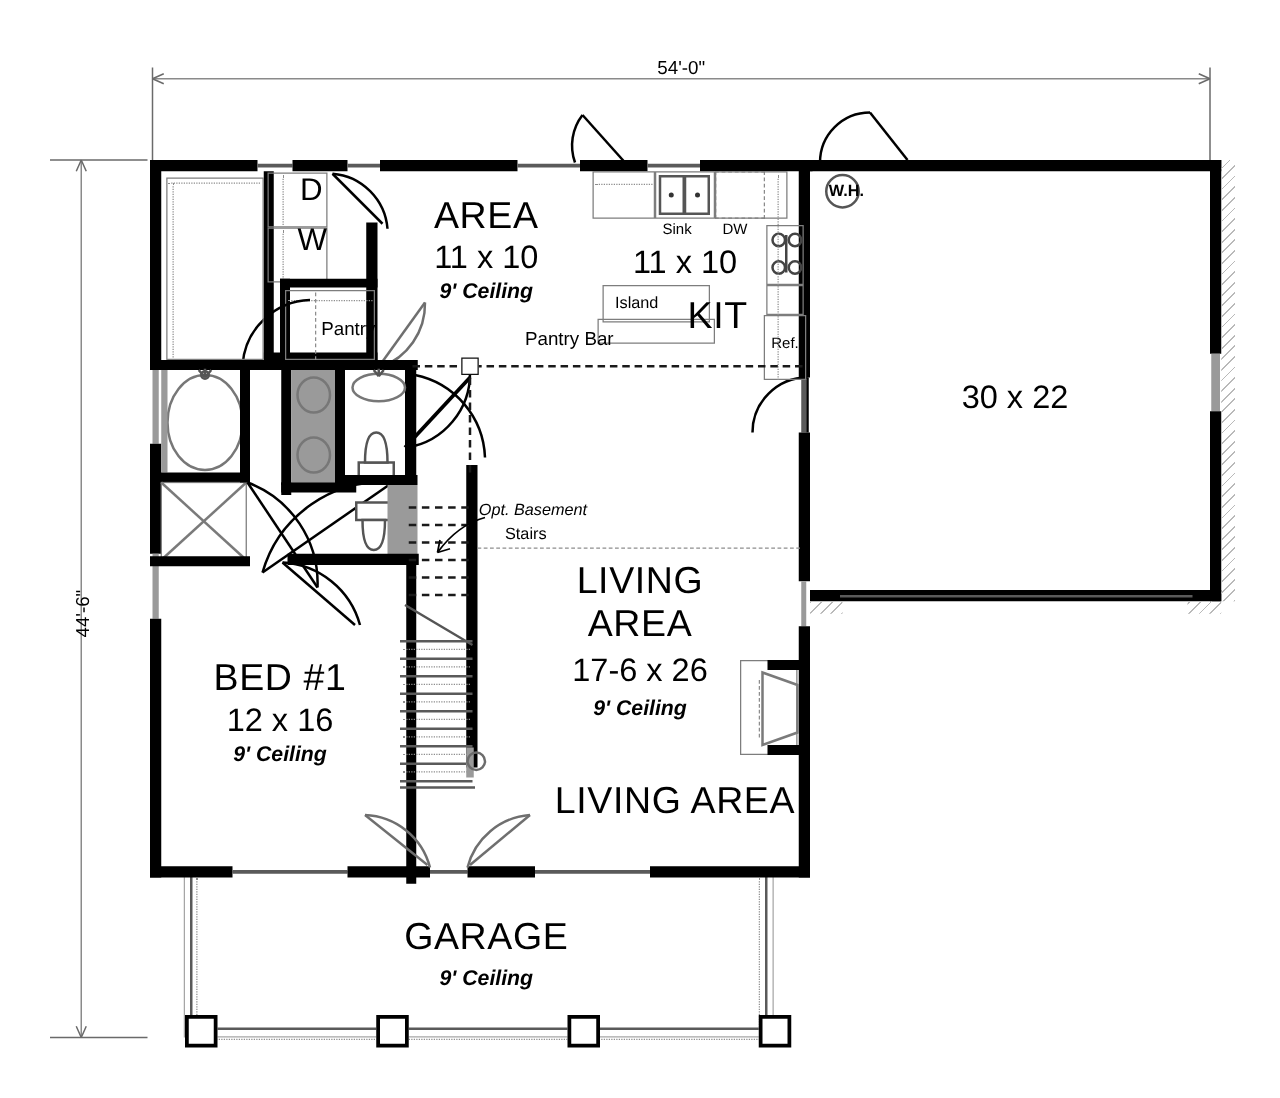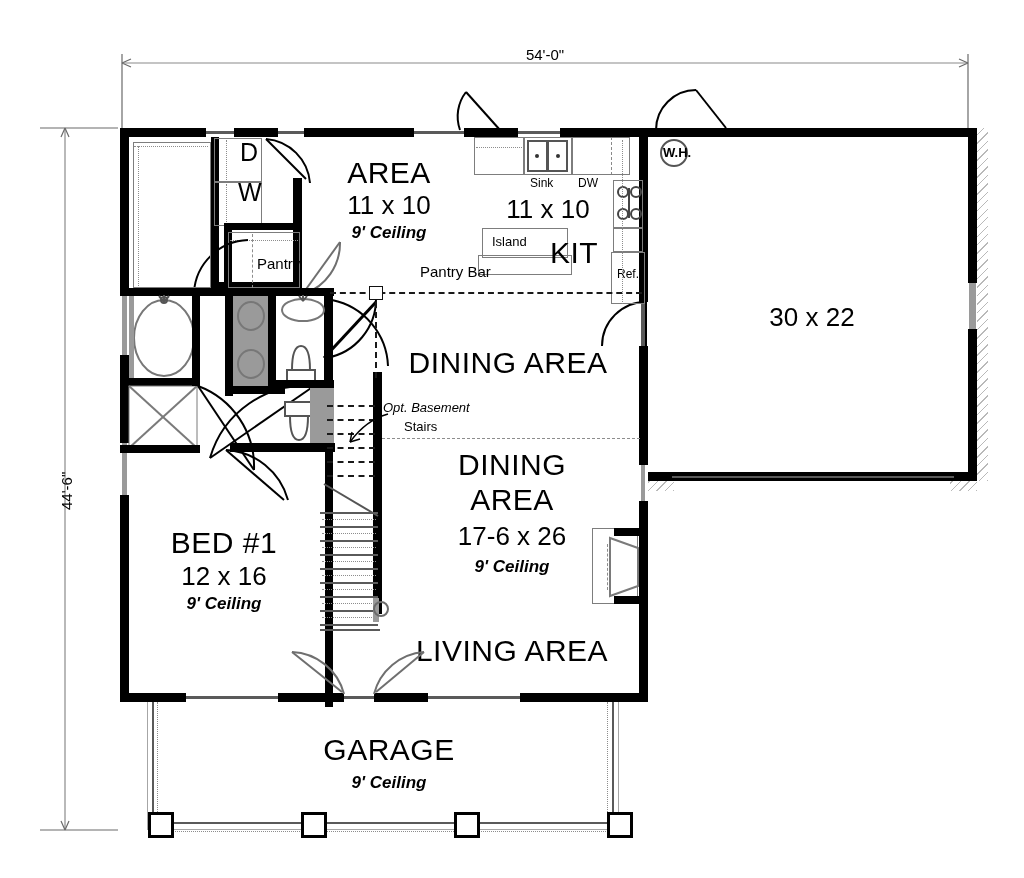--- a/index.html
+++ b/index.html
@@ -320,27 +320,26 @@
   <svg class="swing" style="left:452px;top:88px;width:60px;height:44px;">
     <path d="M8 42 A40 40 0 0 1 14 4" fill="none" stroke="#000" stroke-width="2"></path>
     <line x1="14" y1="4" x2="48" y2="42" stroke="#000" stroke-width="2"></line>
   </svg>
 
   <div class="dash-h" style="left:330px;top:292px;width:312px;"></div>
   <div class="dash-v" style="left:375px;top:292px;height:86px;"></div>
   <div class="box" style="left:369px;top:286px;width:14px;height:14px;border-color:#111;background:#fff;"></div>
   <div class="dash-h-lt" style="left:382px;top:438px;width:258px;"></div>
 
-  <div class="lbl rm-name ctr" style="left:508px;top:348px;">DINING AREA</div>
-
-  <div class="lbl rm-name ctr" style="left:512px;top:450px;">DINING</div>
+
+  <div class="lbl rm-name ctr" style="left:512px;top:450px;">LIVING</div>
   <div class="lbl rm-name ctr" style="left:512px;top:485px;">AREA</div>
   <div class="lbl rm-dim ctr" style="left:512px;top:523px;">17-6 x 26</div>
   <div class="lbl rm-ceil ctr" style="left:512px;top:558px;">9' Ceiling</div>
-  <div class="lbl rm-name ctr" style="left:512px;top:626px;margin-top:10px;">LIVING AREA</div>
+  <div class="lbl rm-name ctr" style="left:540px;top:626px;">LIVING AREA</div>
 
   <div class="box" style="left:592px;top:528px;width:46px;height:76px;"></div>
   <div class="wall" style="left:614px;top:528px;width:26px;height:8px;"></div>
   <div class="wall" style="left:614px;top:596px;width:26px;height:8px;"></div>
   <svg class="fix" style="left:608px;top:536px;width:34px;height:62px;">
     <path d="M2 2 L30 12 L30 50 L2 60 Z" fill="none" stroke="#7a7a7a" stroke-width="2"></path>
   </svg>
   <div class="dash-v-lt" style="left:607px;top:544px;height:46px;"></div>
 
   <div class="lbl rm-name ctr" style="left:224px;top:528px;">BED #1</div>

